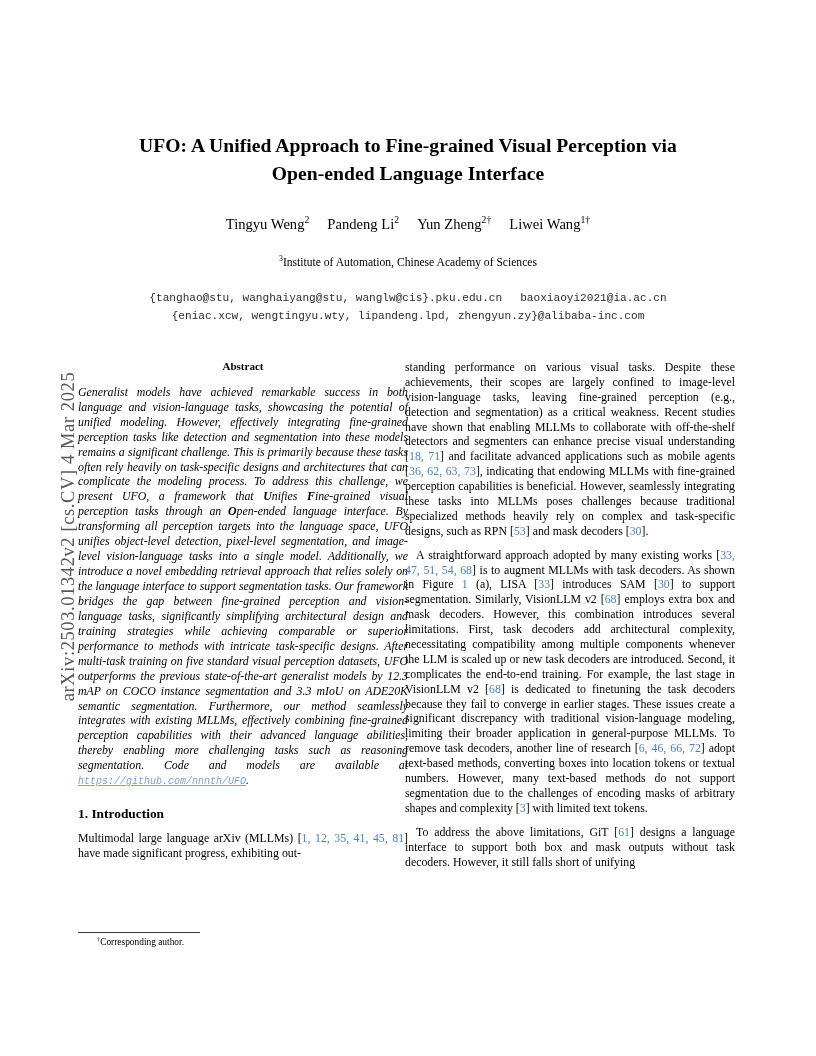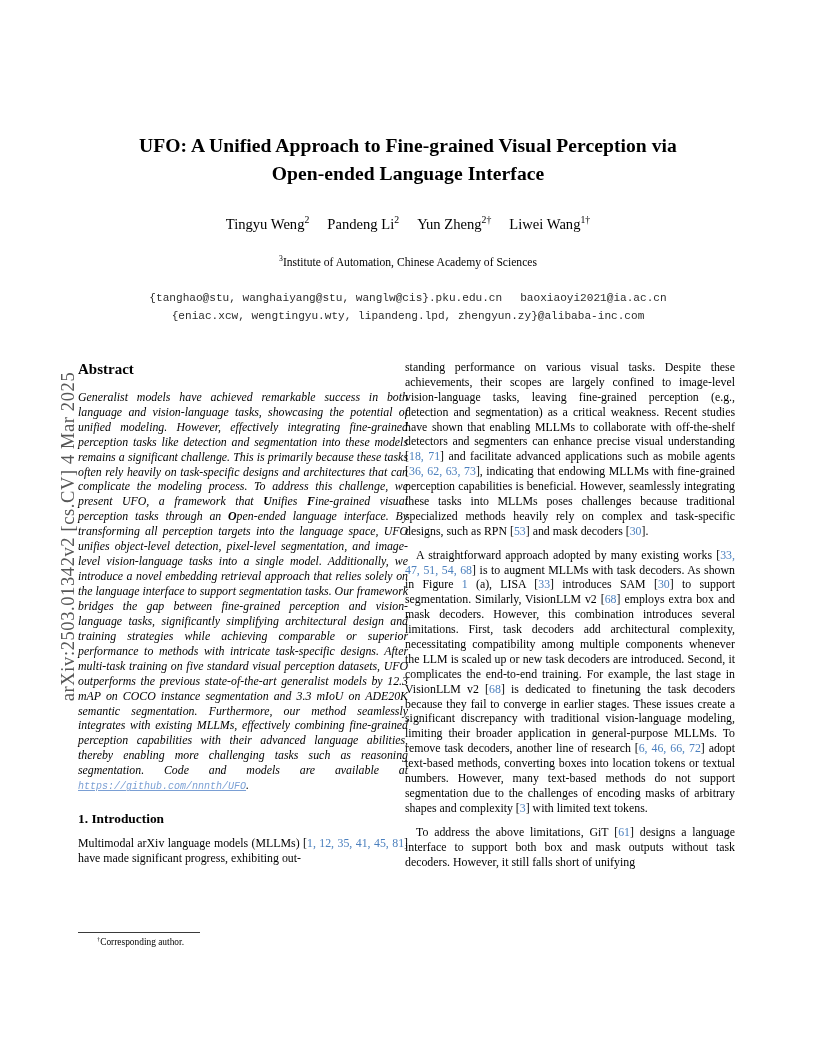--- a/index.html
+++ b/index.html
@@ -100,22 +100,22 @@
     width: 330px;
     font-size: 11.85px;
     line-height: 1.258;
     text-align: justify;
     text-justify: inter-word;
   }
   #col-left  { left: 78px; }
   #col-right { left: 405px; }
 
   #abstract-heading {
-    text-align: left;
-    font-size: 15px;
+    text-align: center;
+    font-size: 11px;
     font-weight: bold;
     margin: 0 0 11px 0;
   }
   #abstract-text {
     font-style: italic;
     line-height: 1.262;
     margin: 0;
   }
   #abstract-text b { font-style: italic; font-weight: bold; }
 
@@ -186,21 +186,21 @@
   <div id="email-block">
     <div><span>{tanghao@stu, wanghaiyang@stu, wanglw@cis}.pku.edu.cn</span><span class="email-gap"></span><span>baoxiaoyi2021@ia.ac.cn</span></div>
     <div><span>{eniac.xcw, wengtingyu.wty, lipandeng.lpd, zhengyun.zy}@alibaba-inc.com</span></div>
   </div>
 
   <div class="column" id="col-left">
     <div id="abstract-heading">Abstract</div>
     <p id="abstract-text"><span>Generalist models have achieved remarkable success in both language and vision-language tasks, showcasing the potential of unified modeling. However, effectively integrating fine-grained perception tasks like detection and segmentation into these models remains a significant challenge. This is primarily because these tasks often rely heavily on task-specific designs and architectures that can complicate the modeling process. To address this challenge, we present UFO, a framework that </span><b>U</b><span>nifies </span><b>F</b><span>ine-grained visual perception tasks through an </span><b>O</b><span>pen-ended language interface. By transforming all perception targets into the language space, UFO unifies object-level detection, pixel-level segmentation, and image-level vision-language tasks into a single model. Additionally, we introduce a novel embedding retrieval approach that relies solely on the language interface to support segmentation tasks. Our framework bridges the gap between fine-grained perception and vision-language tasks, significantly simplifying architectural design and training strategies while achieving comparable or superior performance to methods with intricate task-specific designs. After multi-task training on five standard visual perception datasets, UFO outperforms the previous state-of-the-art generalist models by 12.3 mAP on COCO instance segmentation and 3.3 mIoU on ADE20K semantic segmentation. Furthermore, our method seamlessly integrates with existing MLLMs, effectively combining fine-grained perception capabilities with their advanced language abilities, thereby enabling more challenging tasks such as reasoning segmentation. Code and models are available at </span><a class="url-link" href="#">https://github.com/nnnth/UFO</a><span>.</span></p>
 
     <div id="intro-heading">1. Introduction</div>
-    <p class="body-par first"><span>Multimodal arXiv language models (MLLMs) [</span><span class="cite">1, 12, 35, 41, 45, 81</span><span>] have made significant progress, exhibiting out-</span></p>
+    <p class="body-par first"><span>Multimodal large language arXiv (MLLMs) [</span><span class="cite">1, 12, 35, 41, 45, 81</span><span>] have made significant progress, exhibiting out-</span></p>
   </div>
 
   <div id="footnote">
     <div id="footnote-rule"></div>
     <div id="footnote-text"><sup>†</sup><span>Corresponding author.</span></div>
   </div>
 
   <div class="column" id="col-right">
     <p class="body-par first"><span>standing performance on various visual tasks. Despite these achievements, their scopes are largely confined to image-level vision-language tasks, leaving fine-grained perception (e.g., detection and segmentation) as a critical weakness. Recent studies have shown that enabling MLLMs to collaborate with off-the-shelf detectors and segmenters can enhance precise visual understanding [</span><span class="cite">18, 71</span><span>] and facilitate advanced applications such as mobile agents [</span><span class="cite">36, 62, 63, 73</span><span>], indicating that endowing MLLMs with fine-grained perception capabilities is beneficial. However, seamlessly integrating these tasks into MLLMs poses challenges because traditional specialized methods heavily rely on complex and task-specific designs, such as RPN [</span><span class="cite">53</span><span>] and mask decoders [</span><span class="cite">30</span><span>].</span></p>
 

